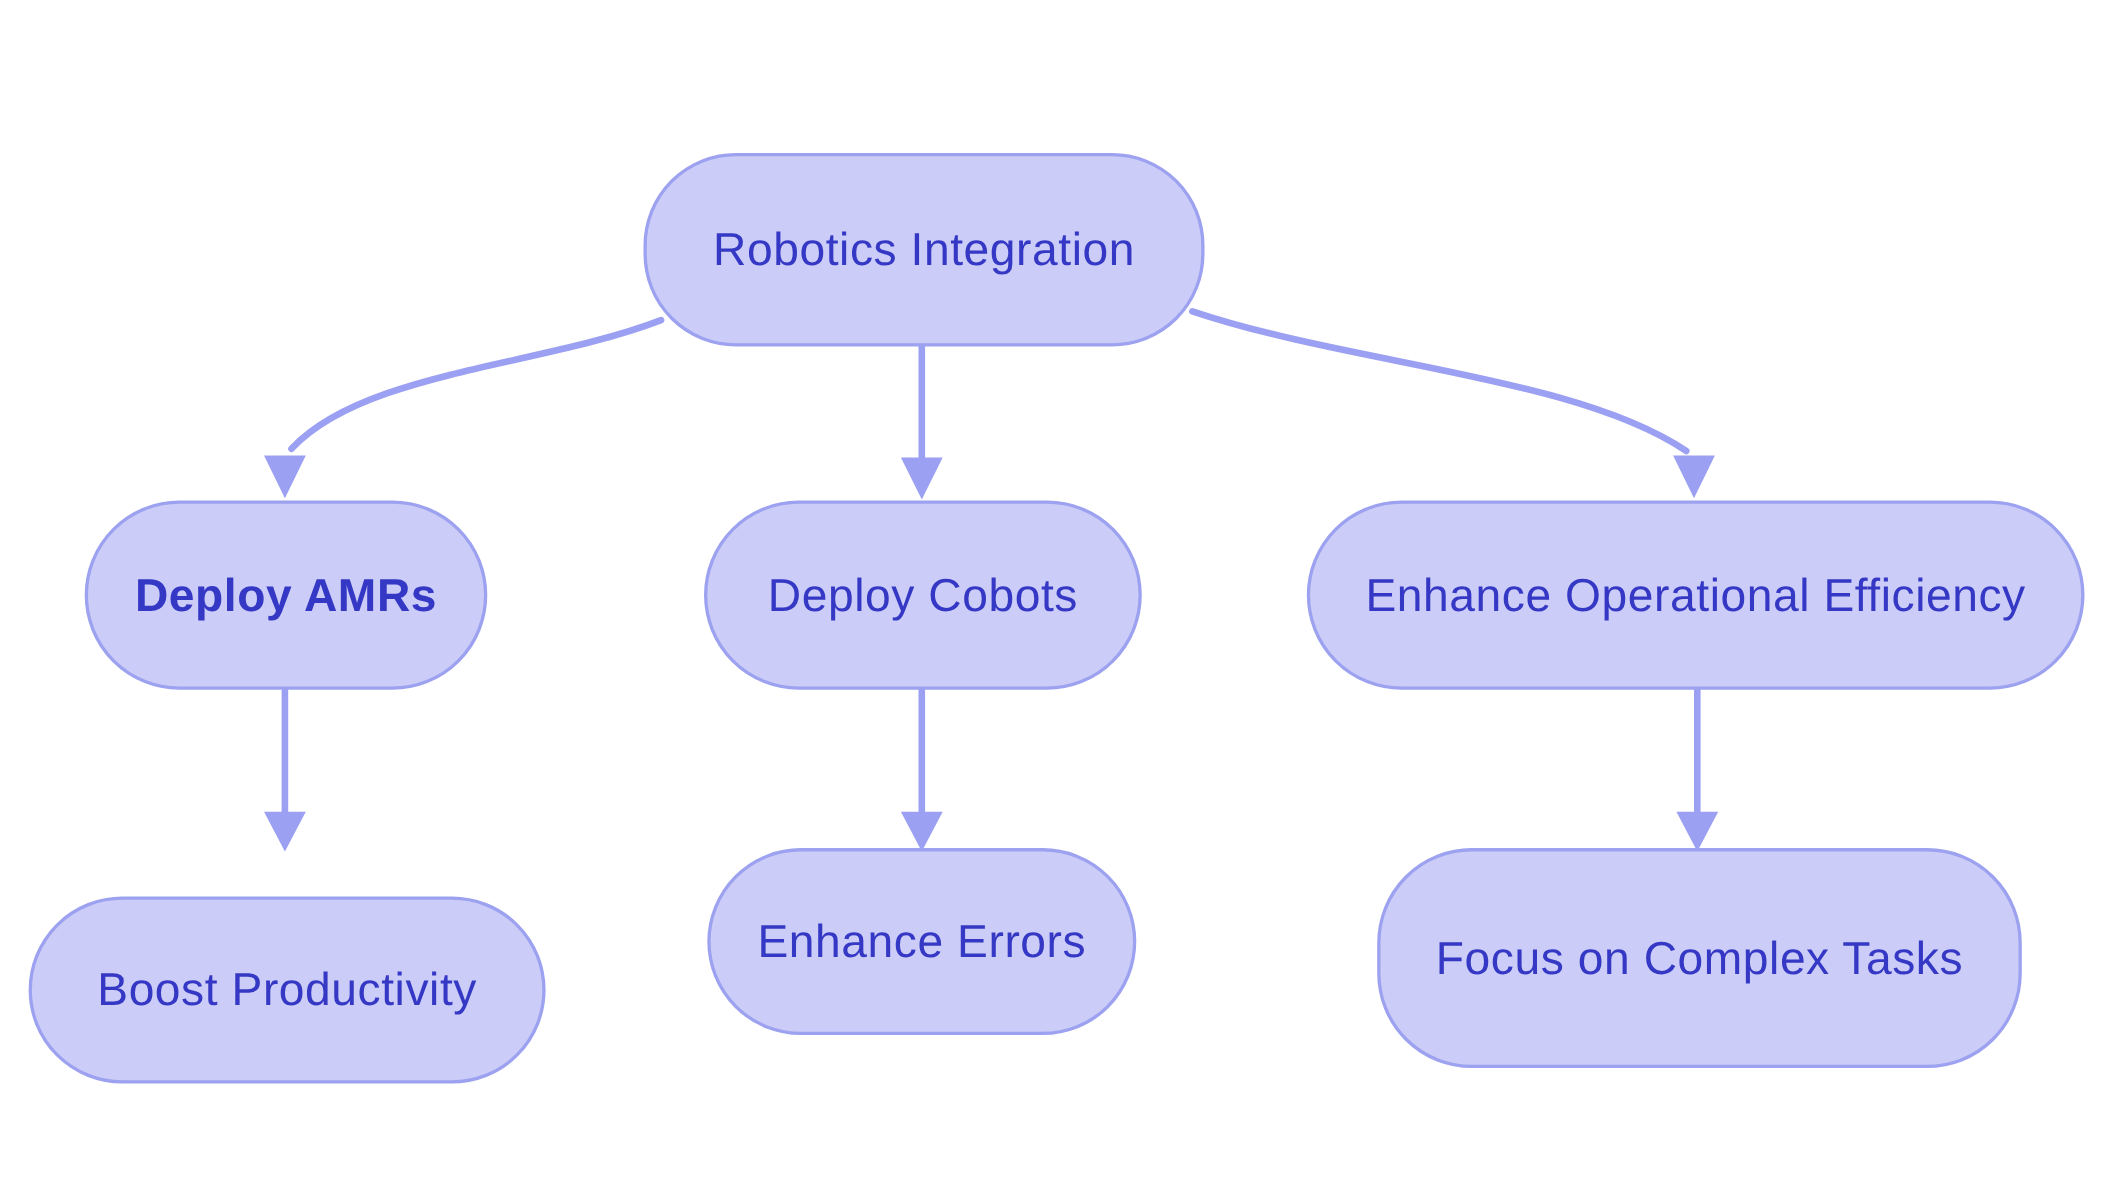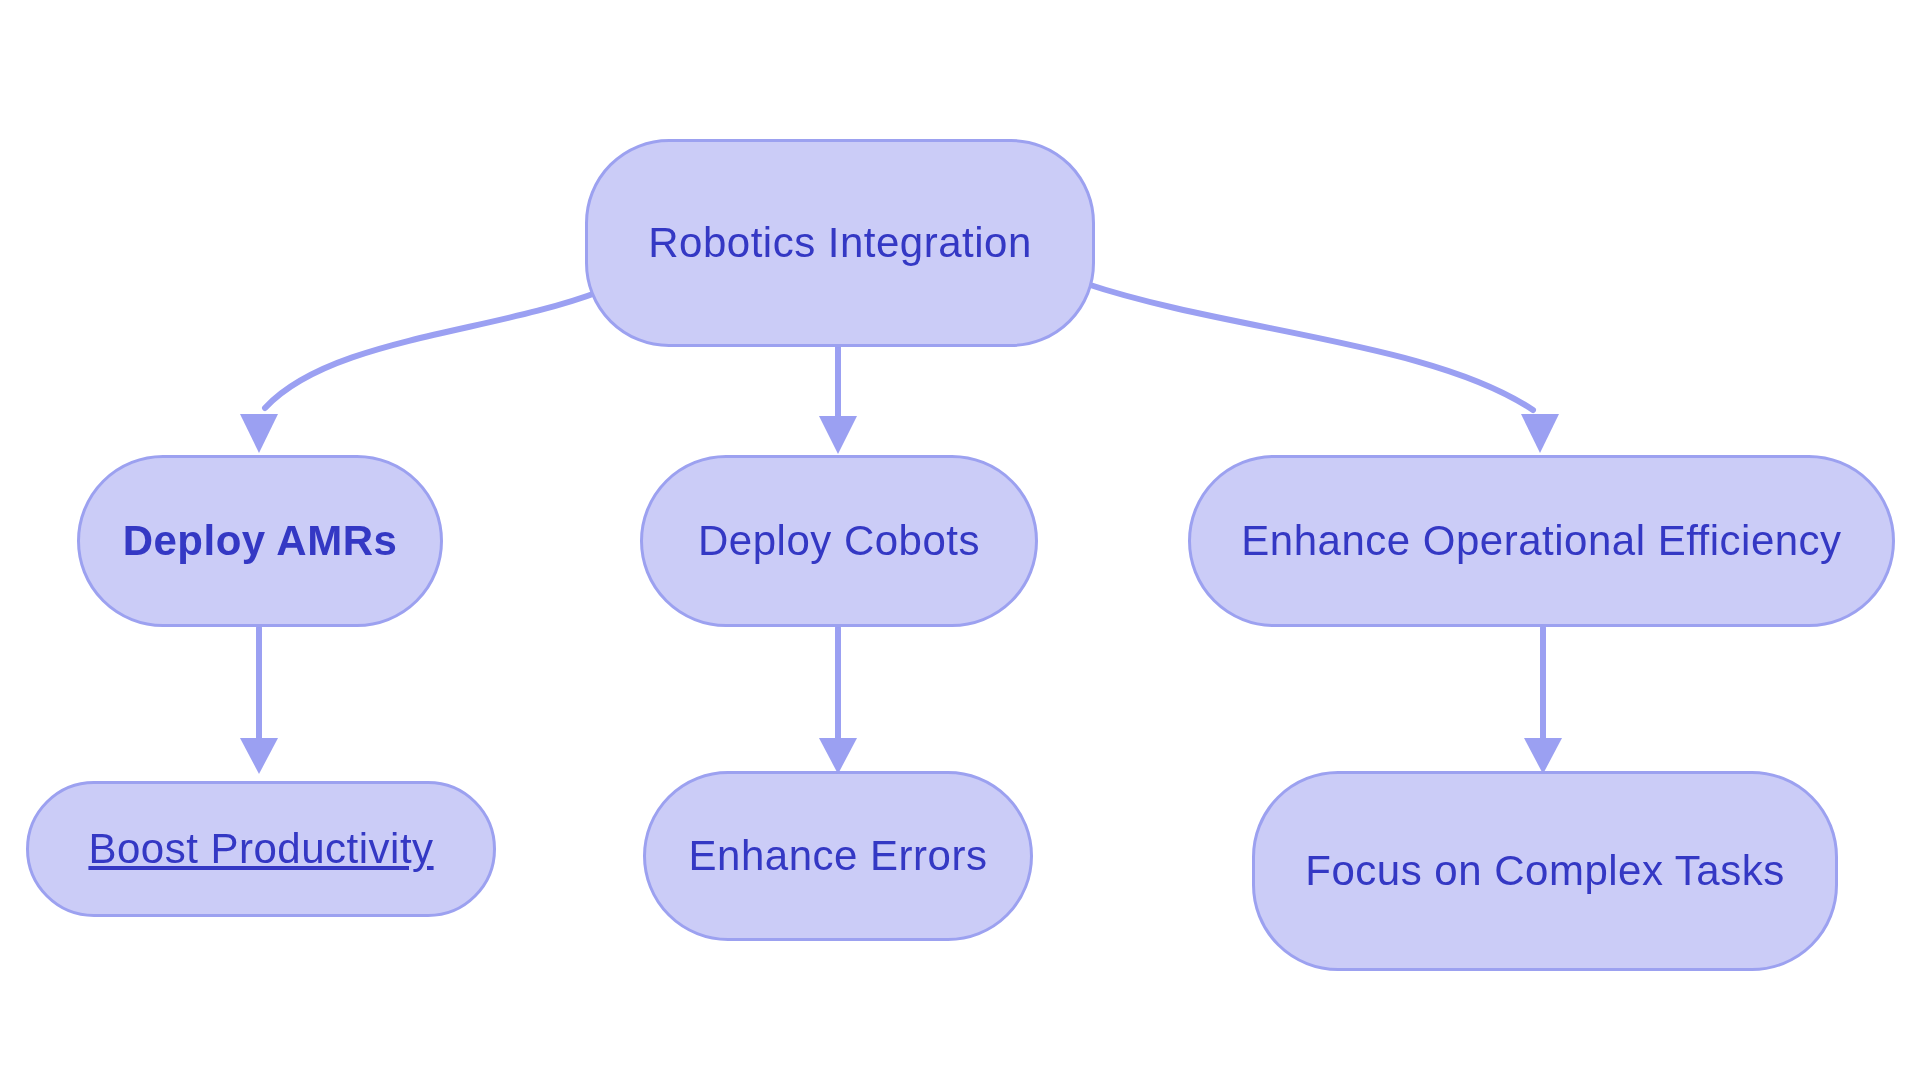--- a/index.html
+++ b/index.html
@@ -47,25 +47,25 @@
     background: var(--node-fill);
     border: 3px solid var(--node-border);
     border-radius: 86px;
     color: var(--node-text);
     font-size: 42px;
     font-weight: 400;
     letter-spacing: 0.5px;
     white-space: nowrap;
     text-align: center;
   }
-  .node-root   { left: 585px;  top: 139px; width: 510px; height: 208px; border-radius: 84px; text-align: right; }
+  .node-root   { left: 585px;  top: 139px; width: 510px; height: 176px; border-radius: 84px; text-align: right; }
   .node-amrs   { left: 77px;   top: 455px; width: 366px; height: 172px; font-weight: bold; }
   .node-cobots { left: 640px;  top: 455px; width: 398px; height: 172px; }
   .node-enhance{ left: 1188px; top: 455px; width: 707px; height: 172px; }
-  .node-boost  { left: 26px;   top: 781px; width: 470px; height: 136px; text-decoration: underline; }
+  .node-boost  { left: 26px;   top: 815px; width: 470px; height: 170px; }
   .node-reduce { left: 643px;  top: 771px; width: 390px; height: 170px; }
   .node-focus  { left: 1252px; top: 771px; width: 586px; height: 200px; }
 </style>
 </head>
 <body>
 
 <div class="canvas">
 
   <svg class="edges-layer" viewBox="0 0 1920 1083" xmlns="http://www.w3.org/2000/svg">
 

